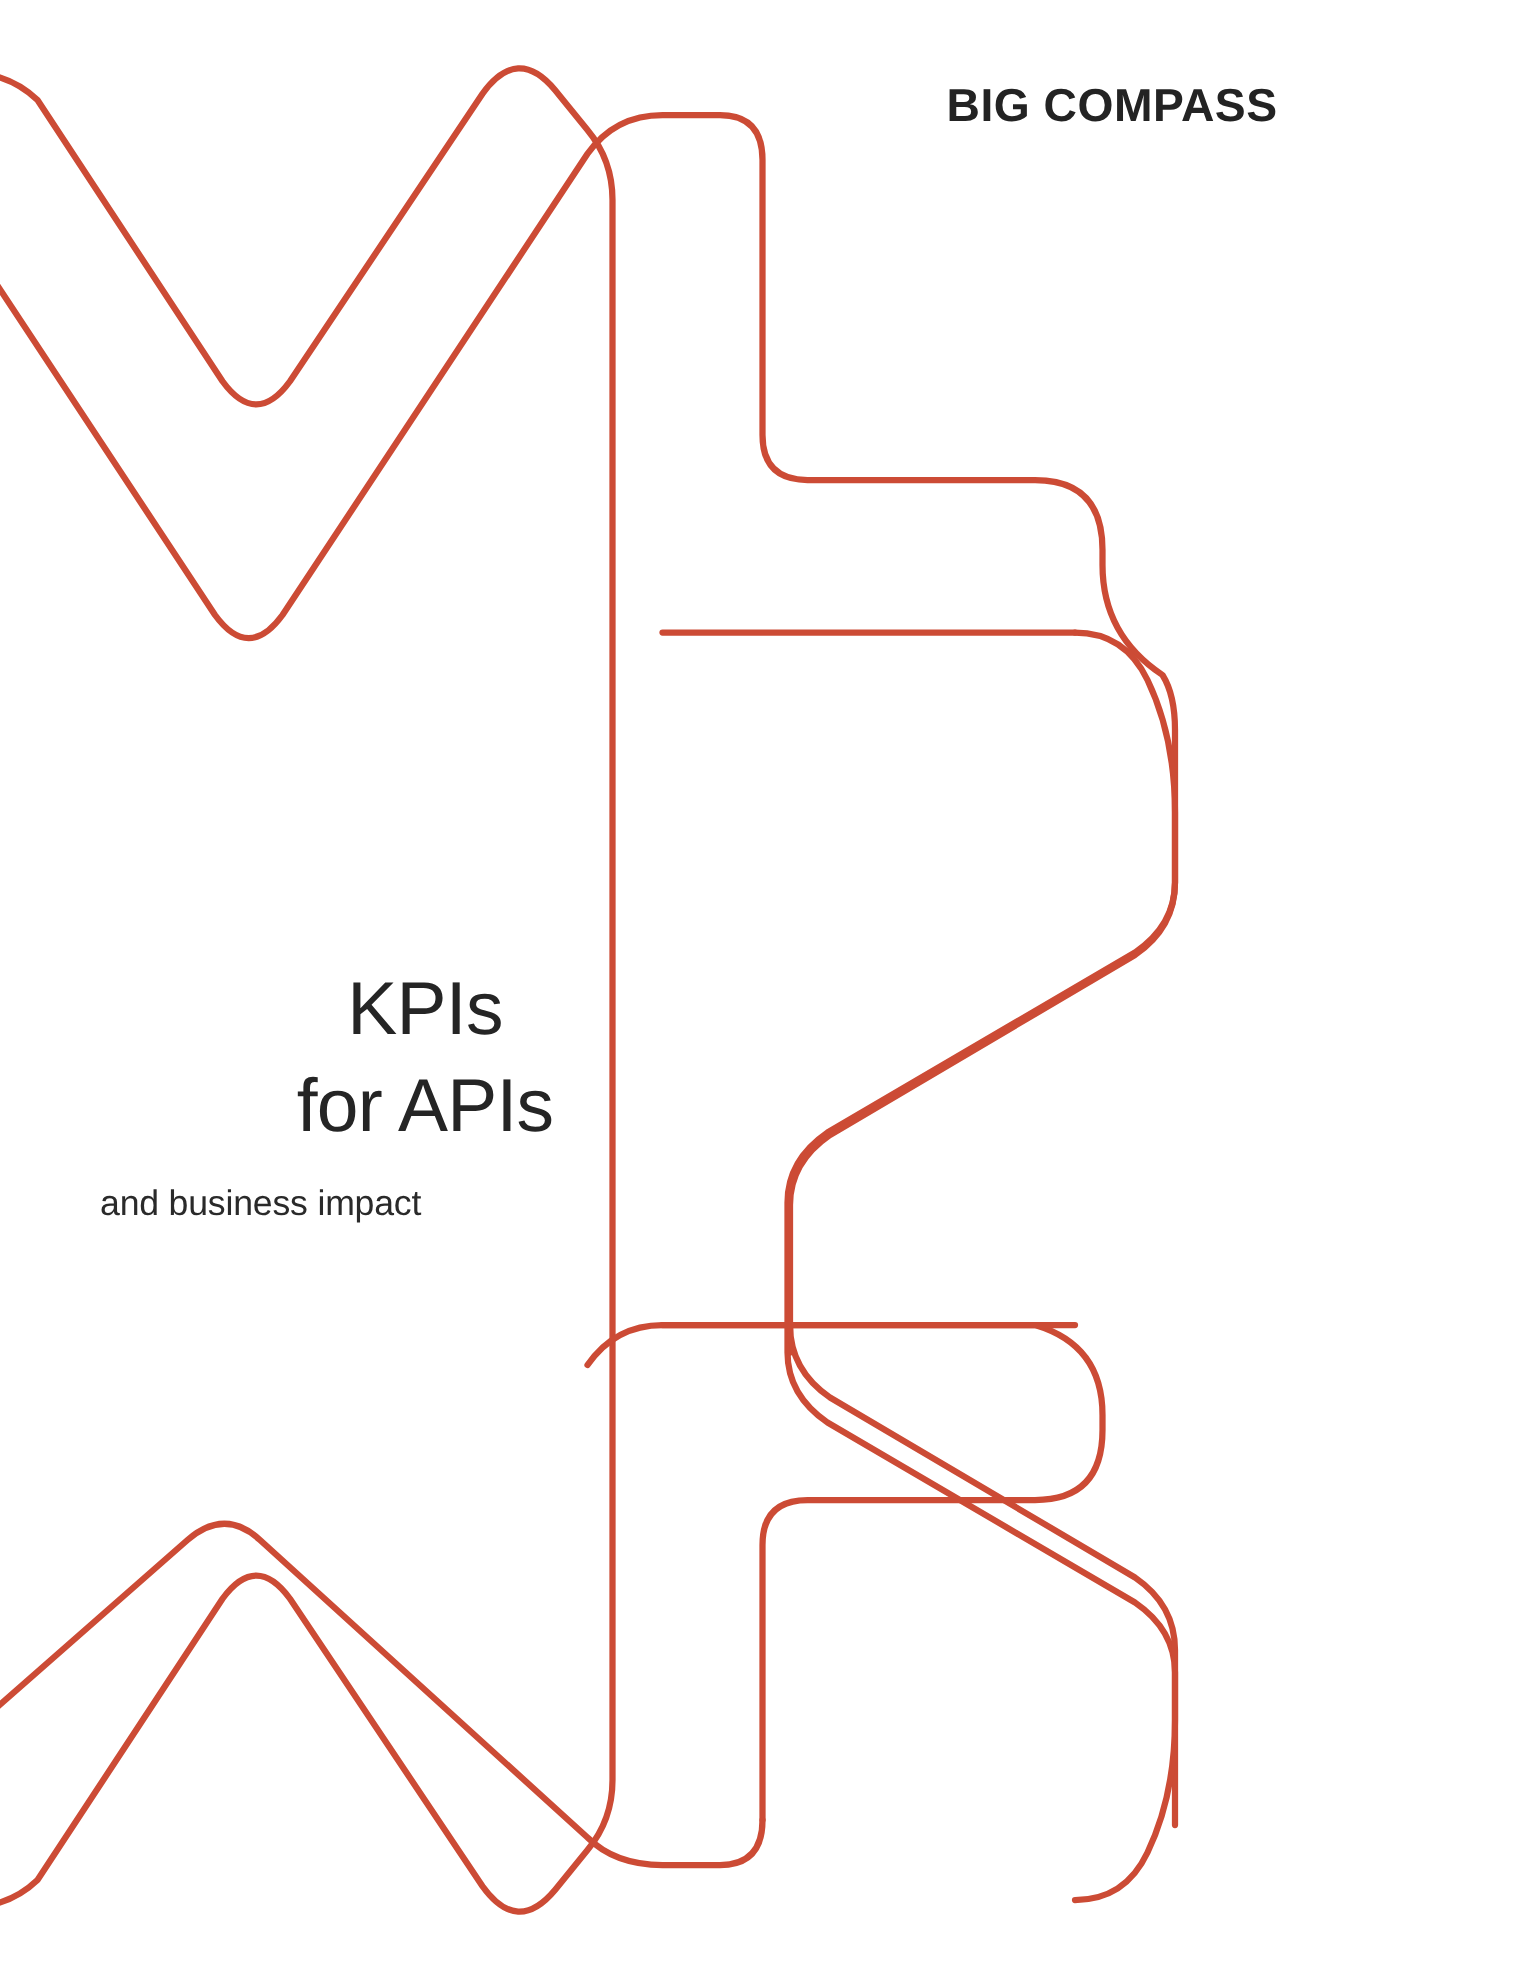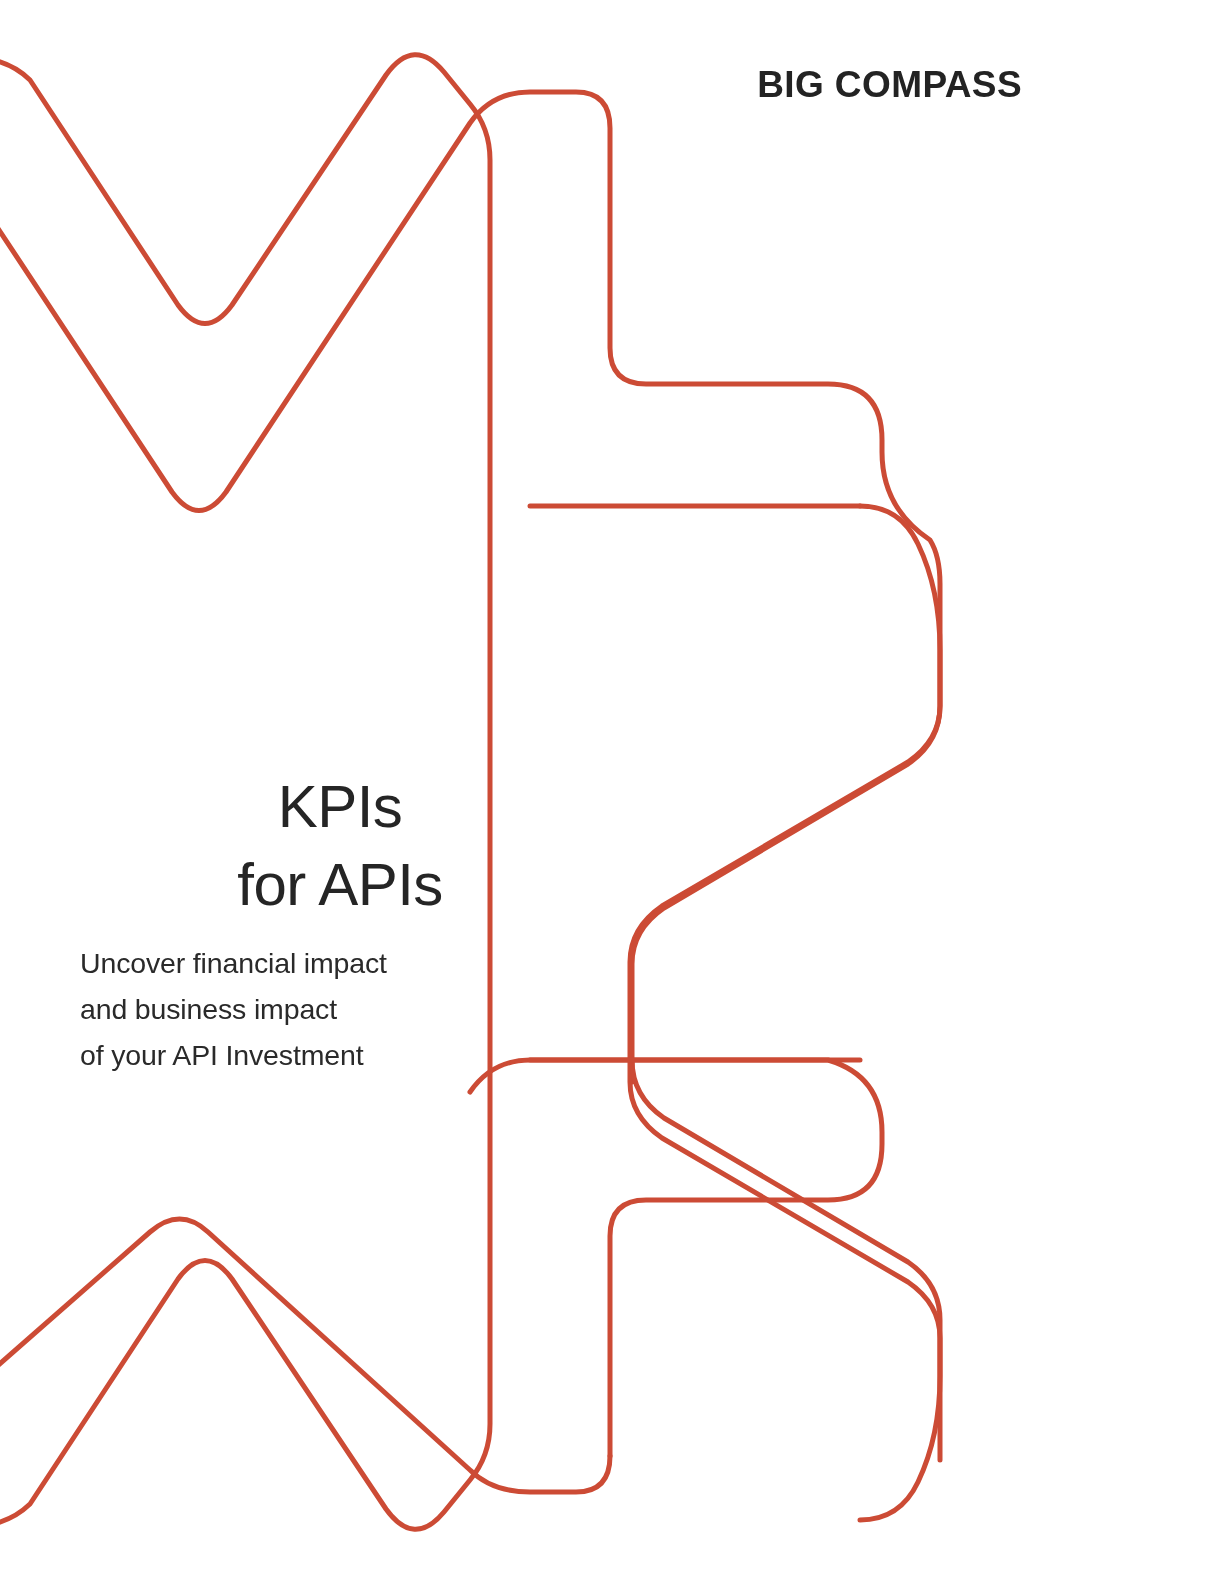--- a/index.html
+++ b/index.html
@@ -177,18 +177,16 @@
   </svg>
 
   <div id="brand-logo" style="color: rgb(35, 35, 35);">BIG COMPASS</div>
 
   <div id="title-block">
     <div class="title-line" style="color: rgb(37, 37, 37);">KPIs</div>
     <div class="title-line" style="color: rgb(37, 37, 37);">for APIs</div>
   </div>
 
   <div id="subtitle-block">
-    <div class="subtitle-line" style="color: rgb(42, 42, 42);">Uncover financial impact</div>
     <div class="subtitle-line" style="color: rgb(42, 42, 42);">and business impact</div>
-    <div class="subtitle-line" style="color: rgb(42, 42, 42);">of your API Investment</div>
   </div>
 
 </div>
 
 </body></html>

